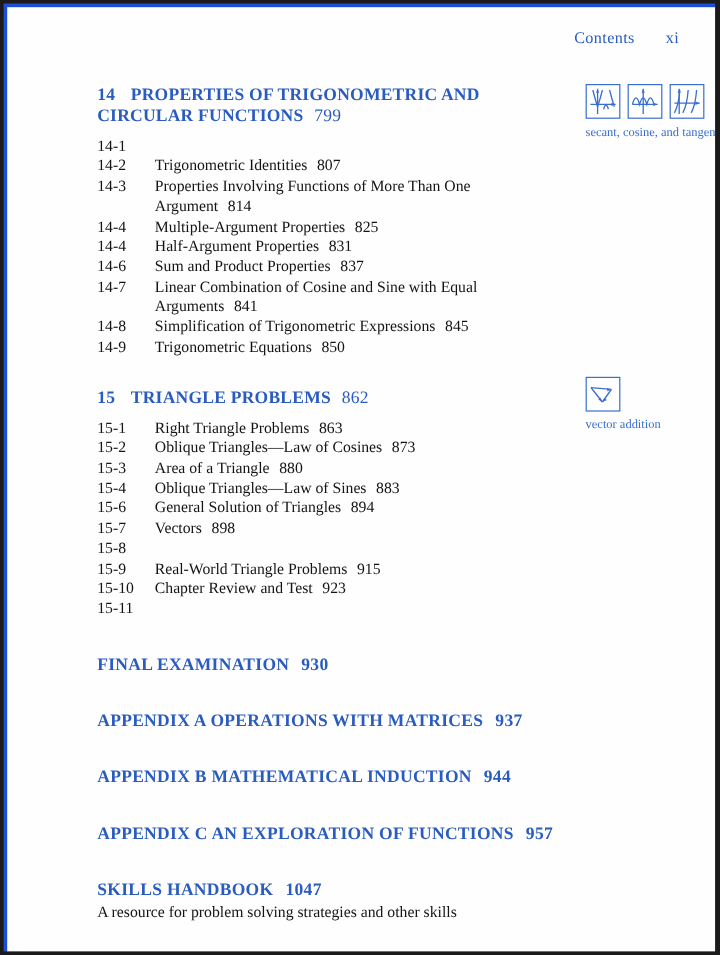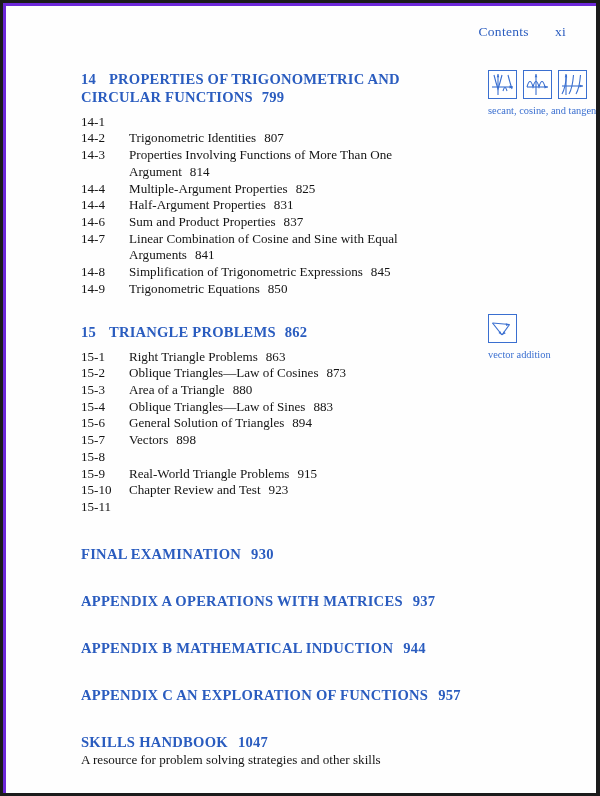--- a/index.html
+++ b/index.html
@@ -13,21 +13,21 @@
     font-family: "Liberation Serif", serif;
     color: #1a1a1a;
     overflow: hidden;
     position: relative;
   }
   #page {
     position: absolute;
     left: 0; top: 0;
     width: 600px;
     height: 796px;
-    background: #6d28d9;
+    background: #1d4ed8;
     border-left: 3px solid #1b1b1b;
     border-top: 3px solid #1b1b1b;
     border-right: 4px solid #1b1b1b;
     border-bottom: 3px solid #1b1b1b;
     box-sizing: border-box;
     overflow: hidden;
   }
   .paper {
     position: absolute;
     left: 3px; top: 3px;
@@ -73,21 +73,21 @@
     line-height: 1.26;
     letter-spacing: 0.2px;
     margin: 0 0 7px 0;
     display: block;
   }
   .chapter-head .num {
     display: inline-block;
     min-width: 28px;
   }
   .chapter-head .pg {
-    font-weight: bold;
+    font-weight: normal;
     margin-left: 9px;
   }
 
   
   .sections { margin: 0 0 0 0; padding: 0; }
   .sec {
     display: flex;
     font-size: 13.1px;
     line-height: 1.275;
     color: #141414;

